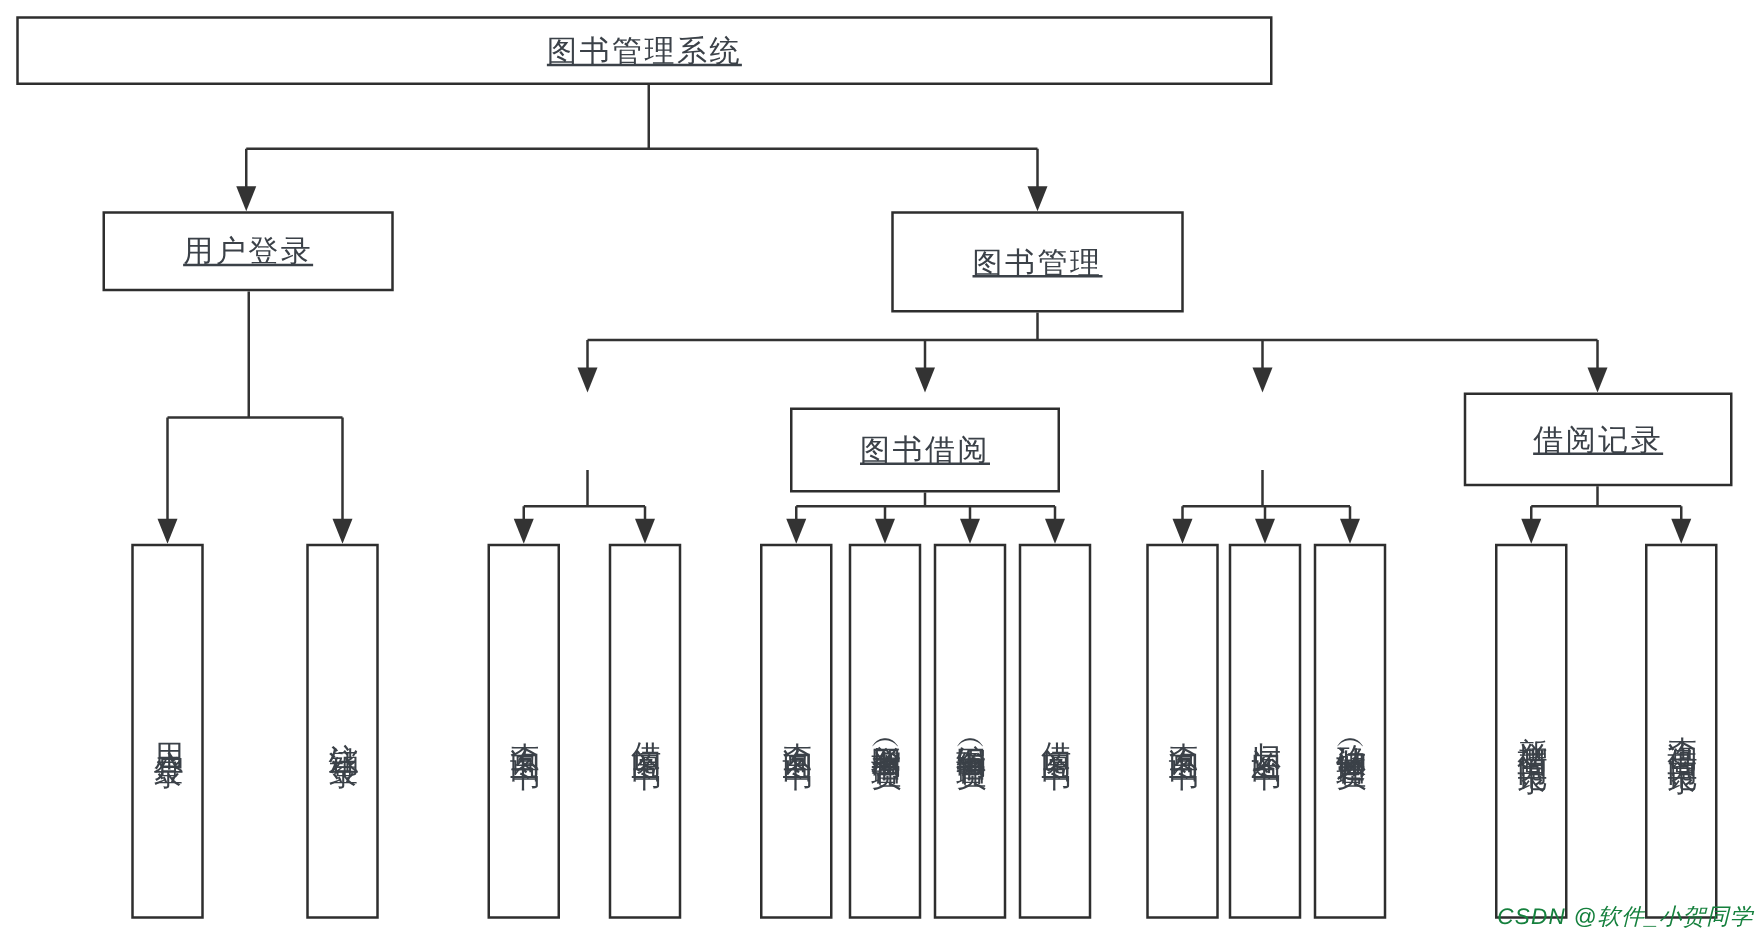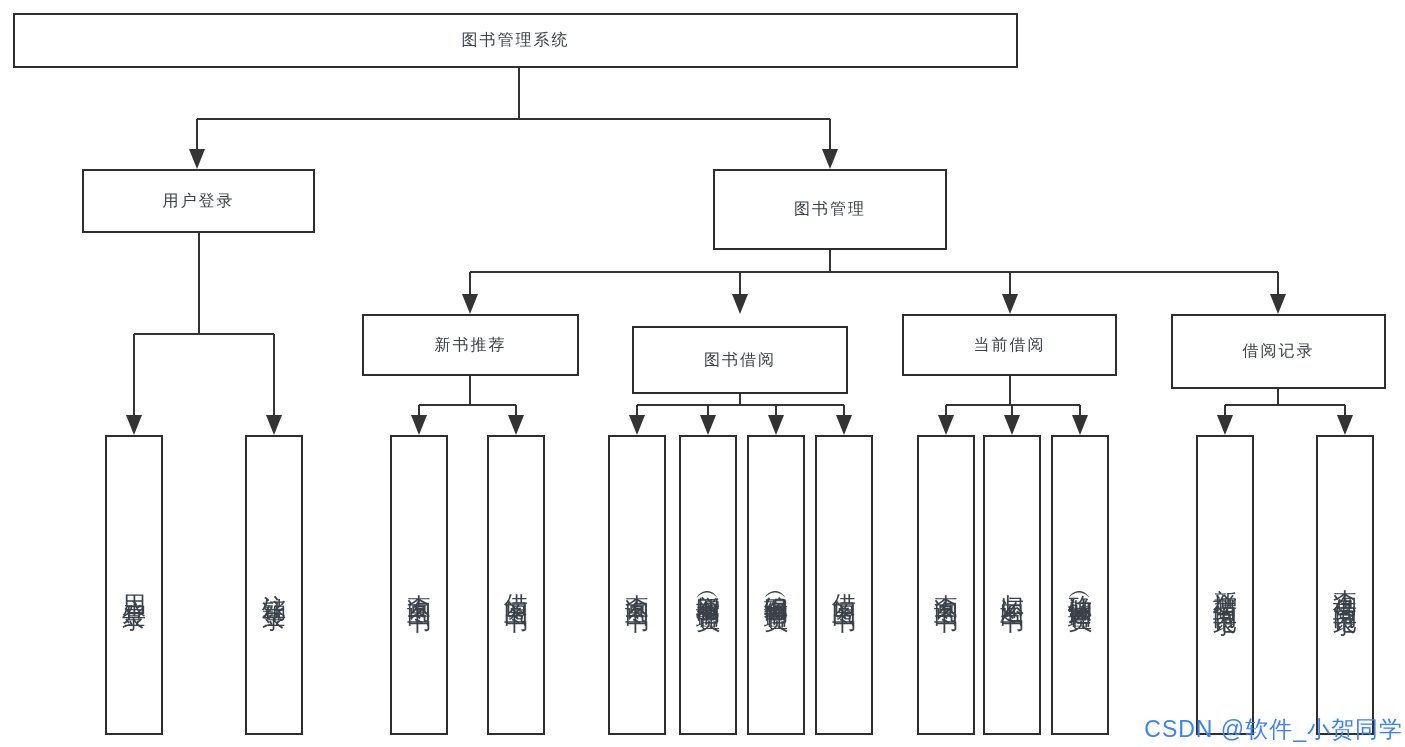--- a/index.html
+++ b/index.html
@@ -21,43 +21,45 @@
     position: absolute;
     box-sizing: border-box;
     border: 2px solid #2e2e2e;
     background: #ffffff;
     display: flex;
     align-items: center;
     justify-content: center;
     color: #3b4148;
   }
   .hlabel {
-    font-size: 16px;
+    font-size: 24px;
     letter-spacing: 2px;
     white-space: nowrap;
     color: #3b4148;
+    text-decoration: underline;
   }
   .leaf { width: 58px; height: 300px; top: 435px; }
   .vtext {
     writing-mode: vertical-rl;
     font-size: 24px;
     letter-spacing: 5px;
     line-height: 1;
     color: #3b4148;
   }
   .vtext.tight { letter-spacing: 2px; }
   .watermark {
     position: absolute;
     right: 2px;
     bottom: 2px;
-    font-size: 23px;
+    font-size: 18px;
     letter-spacing: 1px;
-    color: #3b82f6;
+    color: #15803d;
     z-index: 5;
     white-space: nowrap;
+    font-style: italic;
   }
 </style>
 </head>
 <body>
 
 <div class="stage">
 
   <svg class="connectors" viewBox="0 0 1405 747" xmlns="http://www.w3.org/2000/svg">
     <g stroke="#333333" stroke-width="2" fill="none">
       <line x1="519" y1="68" x2="519" y2="119"></line>
@@ -142,29 +144,23 @@
     <span class="hlabel">图书管理系统</span>
   </div>
 
   <div class="box" style="left:82px; top:169px; width:233px; height:64px">
     <span class="hlabel">用户登录</span>
   </div>
   <div class="box" style="left:713px; top:169px; width:234px; height:81px">
     <span class="hlabel">图书管理</span>
   </div>
 
-  <div class="box" style="left:362px; top:314px; width:217px; height:62px">
-    <span class="hlabel">新书推荐</span>
-  </div>
   <div class="box" style="left:632px; top:326px; width:216px; height:68px">
     <span class="hlabel">图书借阅</span>
   </div>
-  <div class="box" style="left:902px; top:314px; width:215px; height:62px">
-    <span class="hlabel">当前借阅</span>
-  </div>
   <div class="box" style="left:1171px; top:314px; width:215px; height:75px">
     <span class="hlabel">借阅记录</span>
   </div>
 
   <div class="box leaf" style="left:105px">
     <span class="vtext">用户登录</span>
   </div>
   <div class="box leaf" style="left:245px">
     <span class="vtext">注销登录</span>
   </div>

